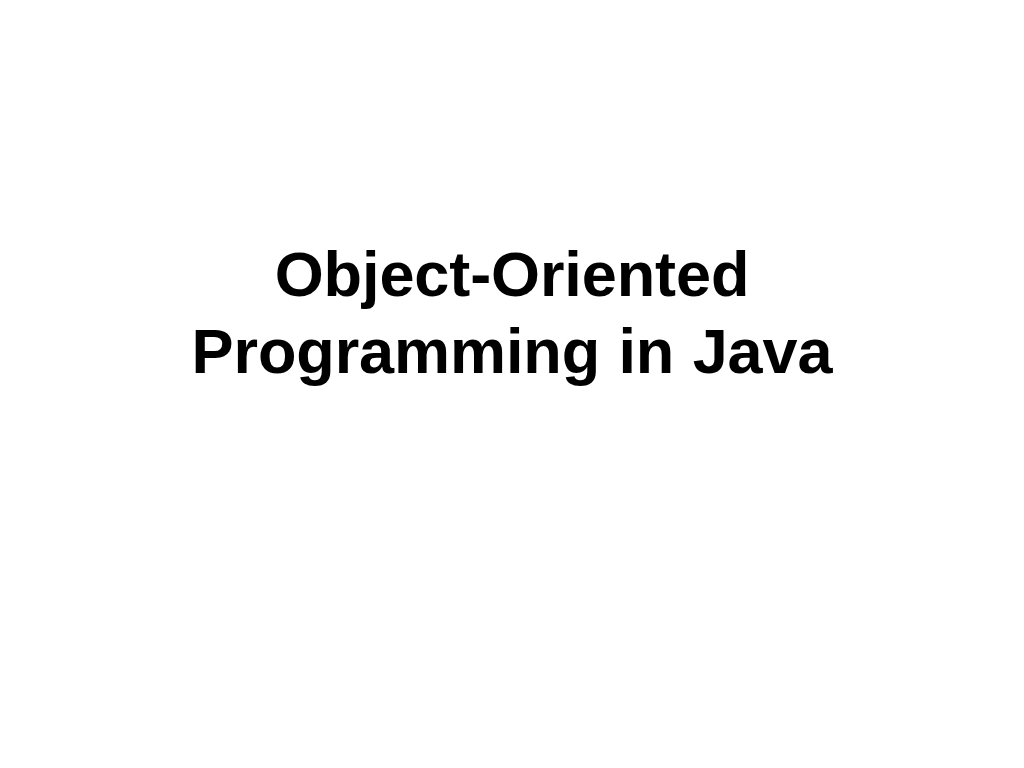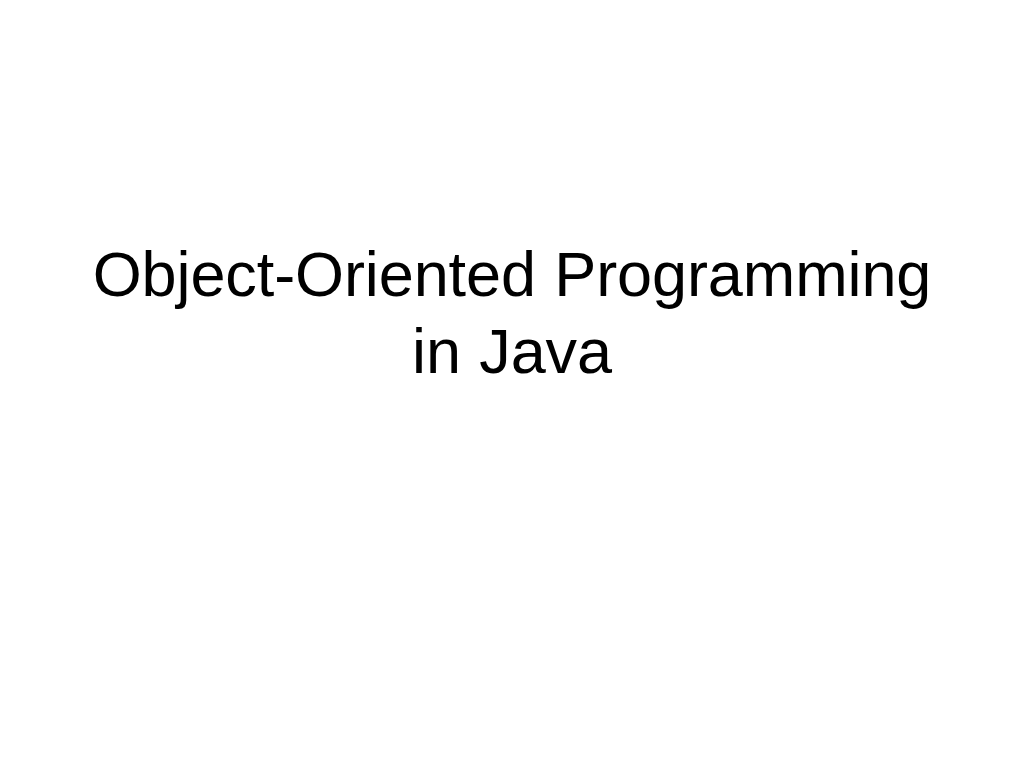--- a/index.html
+++ b/index.html
@@ -30,21 +30,21 @@
     top: 236px;
     width: 900px;
     text-align: center;
   }
 
   .slide-title {
     margin: 0;
     padding: 0;
     font-family: "Liberation Sans", sans-serif;
     font-size: 63px;
-    font-weight: 400;
+    font-weight: 700;
     line-height: 77px;
     letter-spacing: -0.1px;
     color: #000000;
     text-align: center;
     white-space: pre-line;
     word-spacing: 1px;
   }
 </style>
 </head>
 <body>

